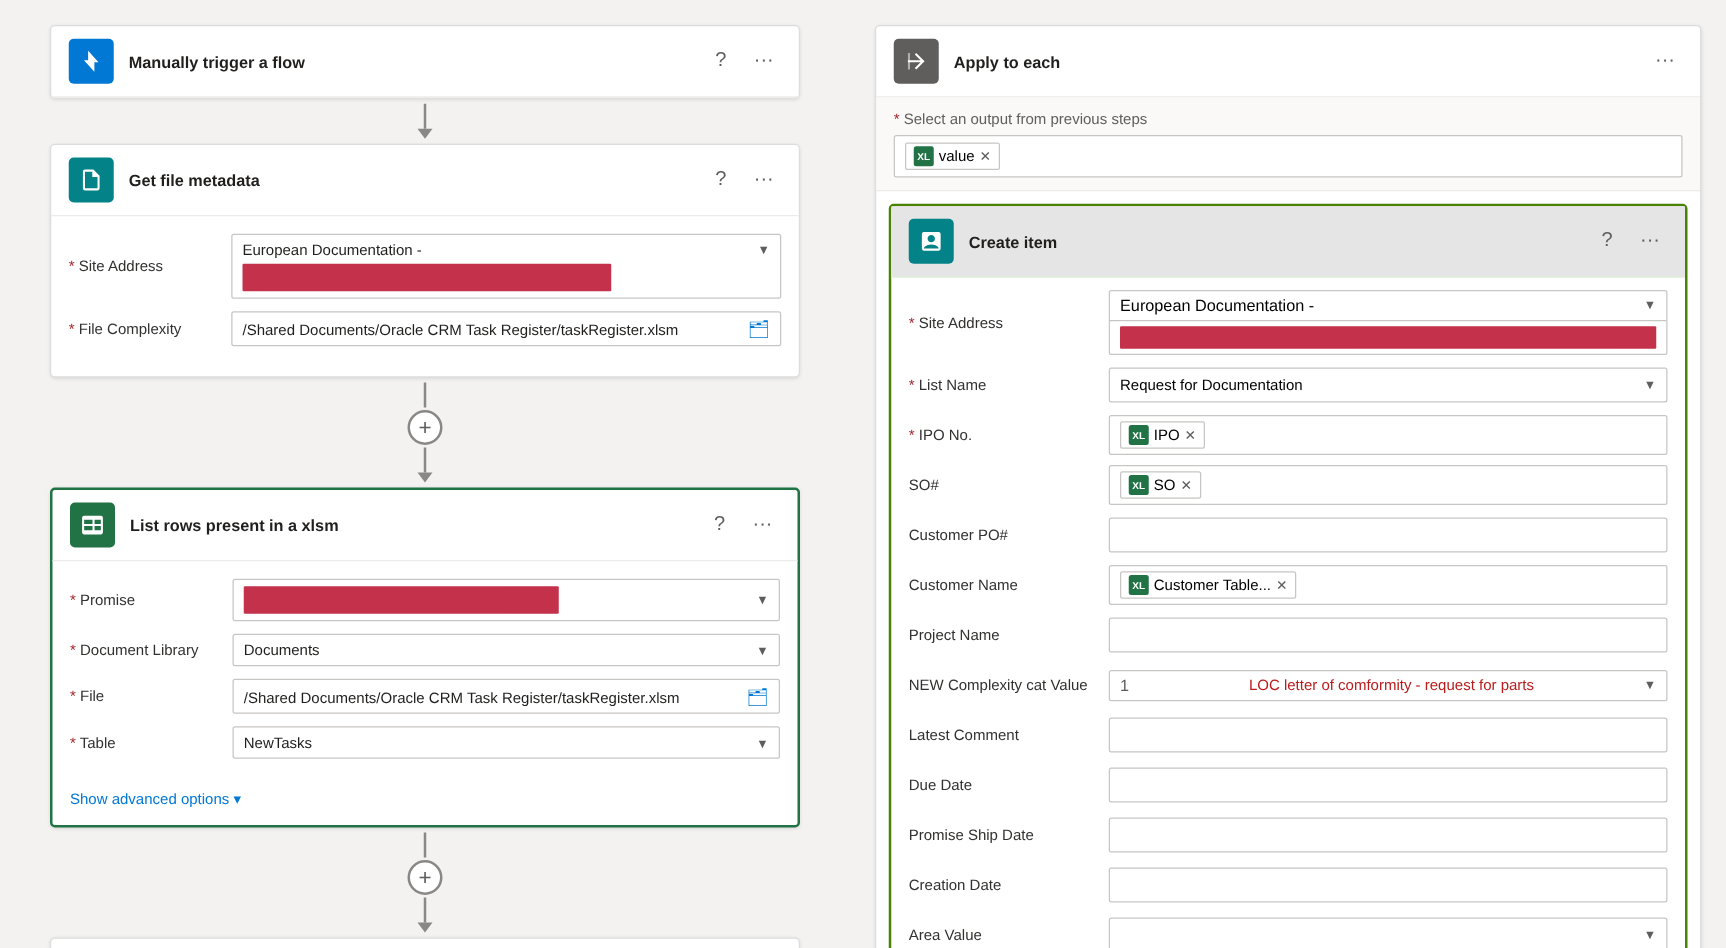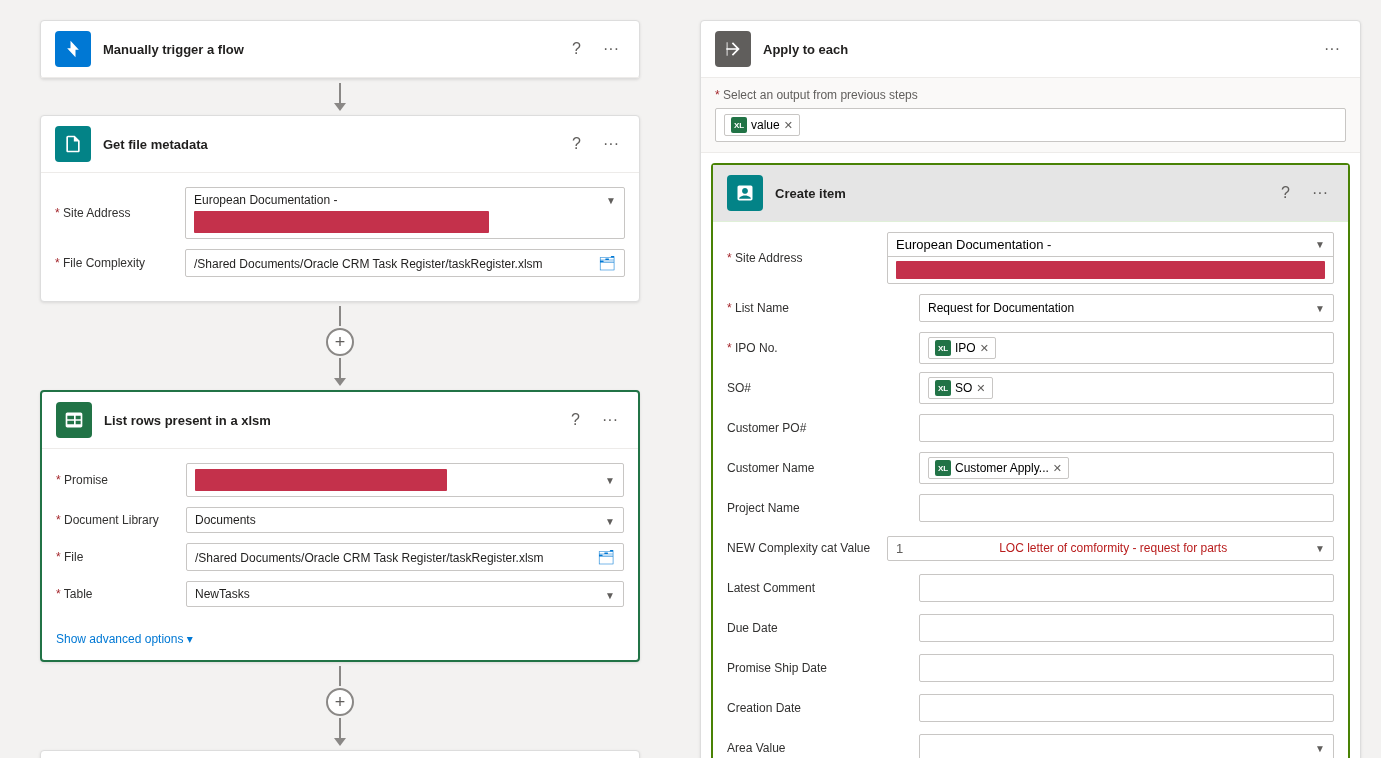--- a/index.html
+++ b/index.html
@@ -319,21 +319,20 @@
     .create-input {
       flex: 1;
       border: 1px solid #c8c6c4;
       border-radius: 2px;
       padding: 4px 8px;
       font-size: 12px;
       min-height: 28px;
       display: flex;
       align-items: center;
       background: white;
-      margin-left: 32px;
     }
 
     .create-input.dropdown {
       justify-content: space-between;
     }
 
     .site-address-wrap {
       flex: 1;
       border: 1px solid #c8c6c4;
       border-radius: 2px;
@@ -647,21 +646,21 @@
           <div class="create-input"></div>
         </div>
 
         <div class="create-field-row">
           <span class="create-label">Customer Name</span>
           <div class="create-input" style="gap:6px;">
             <div class="xl-tag">
               <div class="xl-icon">
                   <span class="xl-icon-text">XL</span>
                 </div>
-              <span>Customer Apply...</span>
+              <span>Customer Table...</span>
               <span class="tag-x">✕</span>
             </div>
           </div>
         </div>
 
         <div class="create-field-row">
           <span class="create-label">Project Name</span>
           <div class="create-input"></div>
         </div>
 

